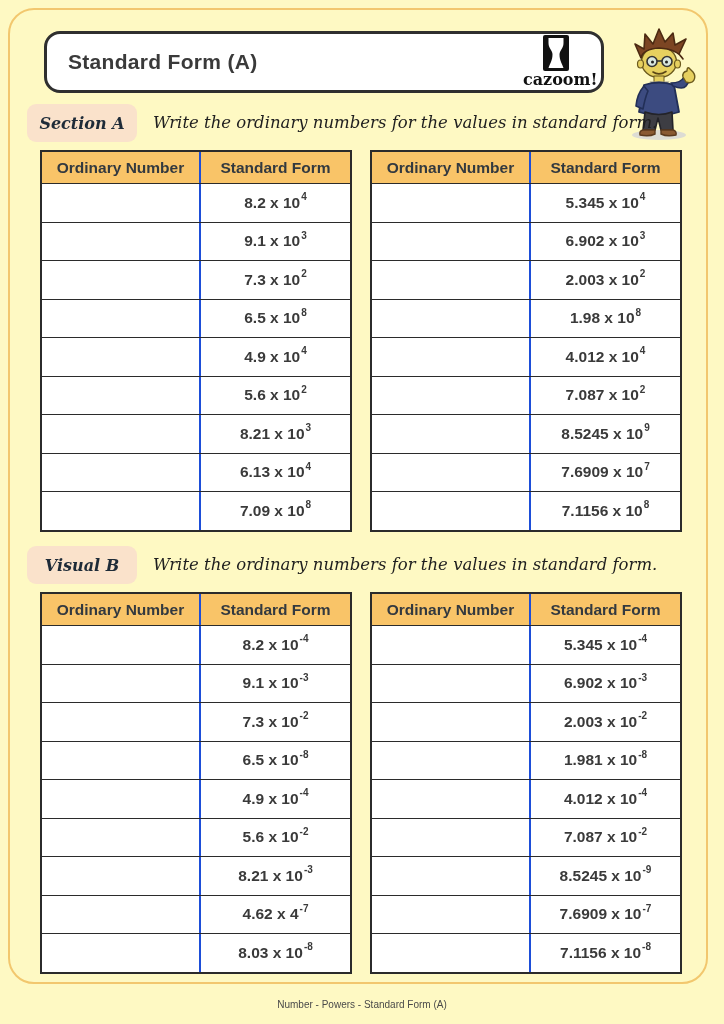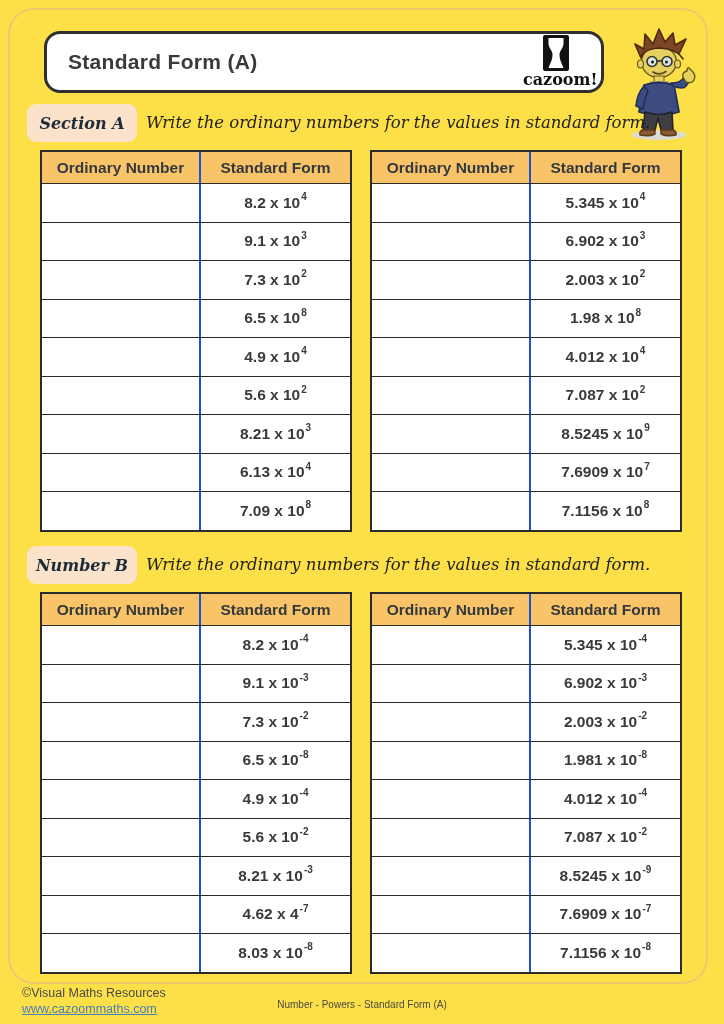--- a/index.html
+++ b/index.html
@@ -1,34 +1,34 @@
 <!DOCTYPE html>
 <html><head>
 <meta charset="utf-8">
 <style>
   html,body{margin:0;padding:0;background:#ffffff;}
-  .sheet{position:relative;width:724px;height:1024px;background:#fde047;overflow:hidden;
+  .sheet{position:relative;width:724px;height:1024px;background:#fef9c3;overflow:hidden;
          font-family:"Liberation Sans",sans-serif;}
   .gold-frame{position:absolute;left:8px;top:8px;width:696px;height:972px;
               border:2px solid #F2C76E;border-radius:26px;}
   
   .title-box{position:absolute;left:44px;top:31px;width:560px;height:62px;background:#fff;
              border:3px solid #2f2f2f;border-radius:16px;box-sizing:border-box;}
   .title{position:absolute;left:21px;top:50%;transform:translateY(-50%);
          font-size:21px;font-weight:bold;color:#3a3a3a;letter-spacing:.3px;white-space:nowrap;}
   .logo{position:absolute;right:12px;bottom:2px;width:66px;text-align:center;line-height:1;}
   .logo svg{display:block;margin:0 auto;}
   .logo-text{font-family:"DejaVu Serif",serif;font-weight:bold;font-size:16px;color:#111;margin-top:1px;}
   .mascot{position:absolute;left:610px;top:28px;}
   
   .pill{position:absolute;left:27px;width:110px;height:38px;background:#FAE2CB;
         border-radius:9px;display:flex;align-items:center;justify-content:center;}
   .pill-label{font-family:"DejaVu Serif",serif;font-style:italic;font-weight:bold;
               font-size:16px;color:#1e2b38;white-space:nowrap;}
-  .instruction{position:absolute;left:146px;height:38px;line-height:38px;
+  .instruction{position:absolute;left:153px;height:38px;line-height:38px;
                font-family:"DejaVu Serif",serif;font-style:italic;font-size:16.5px;color:#1f1f1f;
                white-space:nowrap;}
   .sec-a{top:104px;} .sec-b{top:546px;}
   
   .wtable{position:absolute;width:308px;border:2px solid #2b2b2b;background:#fff;box-sizing:content-box;}
   .t-a1{left:40px;top:150px;} .t-a2{left:370px;top:150px;}
   .t-b1{left:40px;top:592px;} .t-b2{left:370px;top:592px;}
   .trow{display:flex;height:38.5px;border-top:1.5px solid #2b2b2b;box-sizing:border-box;}
   .trow.thead{height:31px;border-top:none;}
   .tcell{box-sizing:border-box;}
@@ -239,21 +239,21 @@
       <div class="trow">
         <div class="tcell leftcol"></div>
         <div class="tcell rightcol vcell">
           <span>7.1156 x 10</span>
           <sup>8</sup>
         </div>
       </div>
     </div>
 
   <div class="pill sec-b">
-    <span class="pill-label">Number B</span>
+    <span class="pill-label">Visual B</span>
   </div>
   <div class="instruction sec-b">Write the ordinary numbers for the values in standard form.</div>
 
   <div class="wtable t-b1">
       <div class="trow thead">
         <div class="tcell hcell leftcol">Ordinary Number</div>
         <div class="tcell hcell rightcol">Standard Form</div>
       </div>
       <div class="trow">
         <div class="tcell leftcol"></div>
@@ -382,19 +382,15 @@
       </div>
       <div class="trow">
         <div class="tcell leftcol"></div>
         <div class="tcell rightcol vcell">
           <span>7.1156 x 10</span>
           <sup>-8</sup>
         </div>
       </div>
     </div>
 
-  <div class="footer-left">
-    <div>©Visual Maths Resources</div>
-    <div><span class="site-link">www.cazoommaths.com</span></div>
-  </div>
   <div class="footer-center">Number - Powers - Standard Form (A)</div>
 
 </div>
 
 </body></html>

